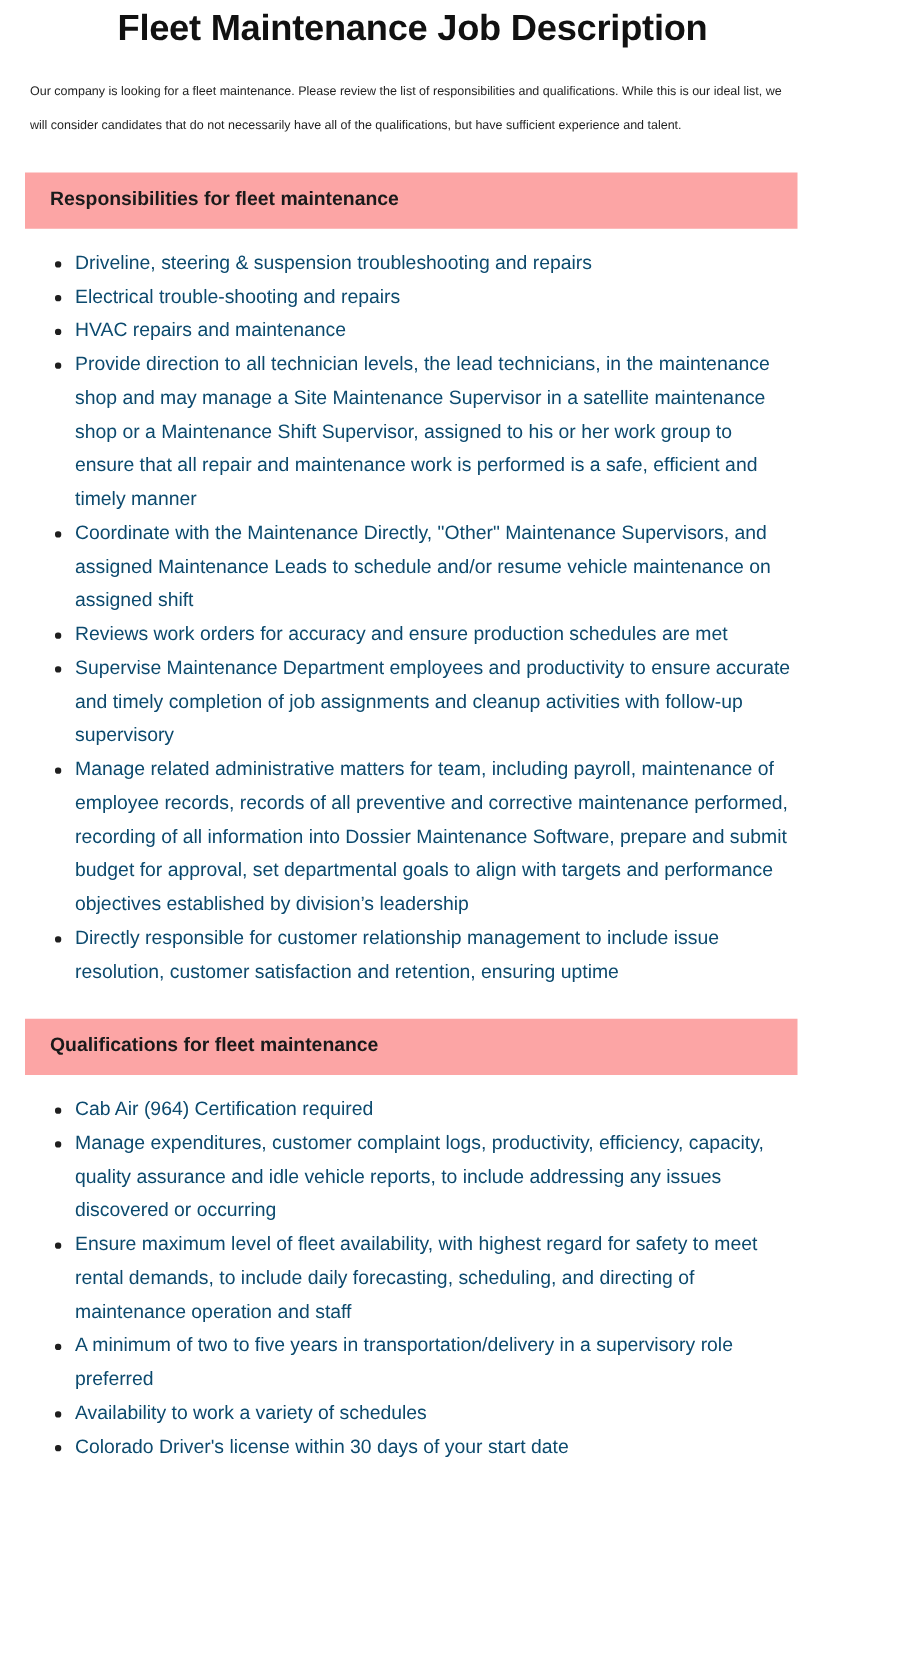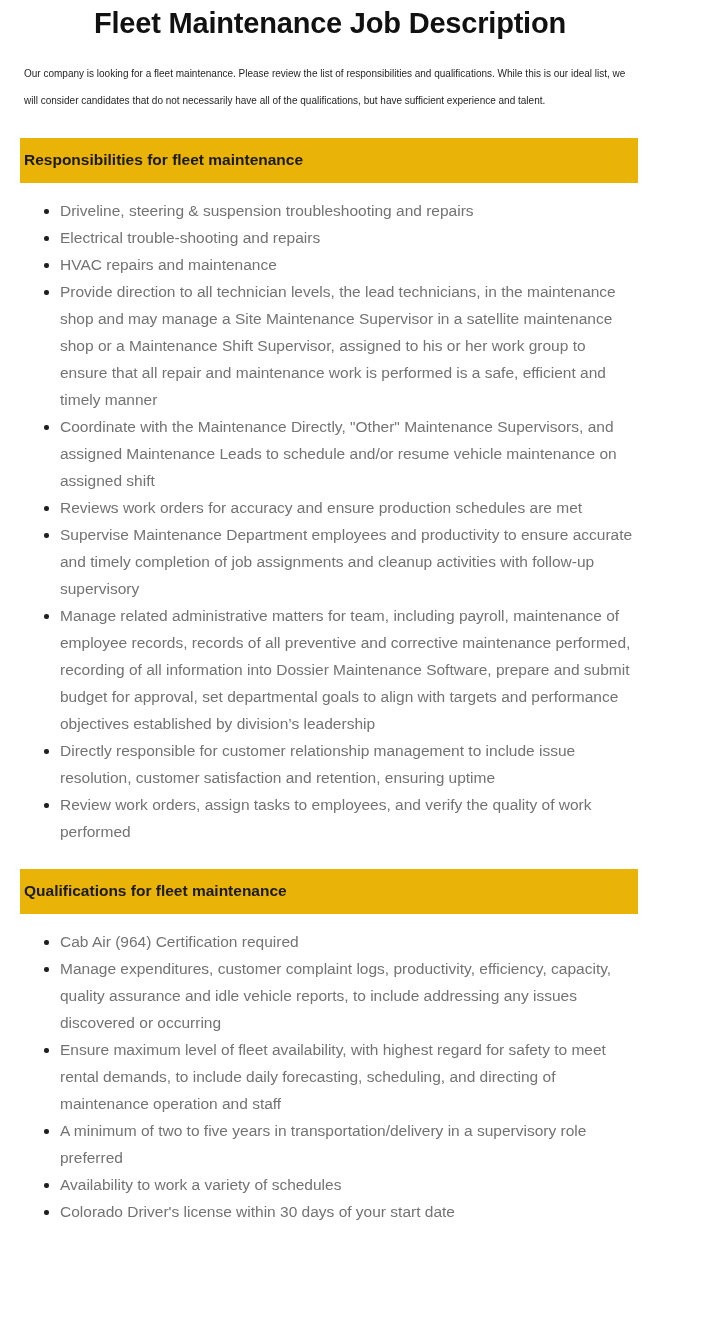--- a/index.html
+++ b/index.html
@@ -36,37 +36,37 @@
   .intro {
     margin: 0;
     padding: 19px 24px 0 24px;
     font-size: 10px;
     line-height: 27px;
     color: #1f1f1f;
     font-weight: 400;
   }
   .section-header {
     margin: 24px 22px 0 20px;
-    background: #eab308;
-    padding: 11px 0 12px 4px;
+    background: #fca5a5;
+    padding: 11px 0 12px 20px;
     font-size: 15.5px;
     line-height: 22px;
     font-weight: 700;
     color: #1a1a1a;
   }
   ul.bullets {
     margin: 0;
     padding: 14px 24px 0 44px;
     list-style: none;
   }
   ul.bullets li {
     position: relative;
     font-size: 15.5px;
     line-height: 27px;
-    color: #737373;
+    color: #0c4a6e;
     padding-left: 16px;
     margin: 0 0 0 0;
   }
   ul.bullets li::before {
     content: "";
     position: absolute;
     left: 0;
     top: 12px;
     width: 4.5px;
     height: 4.5px;
@@ -91,21 +91,20 @@
   <ul class="bullets">
     <li>Driveline, steering &amp; suspension troubleshooting and repairs</li>
     <li>Electrical trouble-shooting and repairs</li>
     <li>HVAC repairs and maintenance</li>
     <li>Provide direction to all technician levels, the lead technicians, in the maintenance shop and may manage a Site Maintenance Supervisor in a satellite maintenance shop or a Maintenance Shift Supervisor, assigned to his or her work group to ensure that all repair and maintenance work is performed is a safe, efficient and timely manner</li>
     <li>Coordinate with the Maintenance Directly, "Other" Maintenance Supervisors, and assigned Maintenance Leads to schedule and/or resume vehicle maintenance on assigned shift</li>
     <li>Reviews work orders for accuracy and ensure production schedules are met</li>
     <li>Supervise Maintenance Department employees and productivity to ensure accurate and timely completion of job assignments and cleanup activities with follow-up supervisory</li>
     <li>Manage related administrative matters for team, including payroll, maintenance of employee records, records of all preventive and corrective maintenance performed, recording of all information into Dossier Maintenance Software, prepare and submit budget for approval, set departmental goals to align with targets and performance objectives established by division’s leadership</li>
     <li>Directly responsible for customer relationship management to include issue resolution, customer satisfaction and retention, ensuring uptime</li>
-    <li>Review work orders, assign tasks to employees, and verify the quality of work performed</li>
   </ul>
 
   <div class="section-header">Qualifications for fleet maintenance</div>
 
   <ul class="bullets qual-list">
     <li>Cab Air (964) Certification required</li>
     <li>Manage expenditures, customer complaint logs, productivity, efficiency, capacity, quality assurance and idle vehicle reports, to include addressing any issues discovered or occurring</li>
     <li>Ensure maximum level of fleet availability, with highest regard for safety to meet rental demands, to include daily forecasting, scheduling, and directing of maintenance operation and staff</li>
     <li>A minimum of two to five years in transportation/delivery in a supervisory role preferred</li>
     <li>Availability to work a variety of schedules</li>

